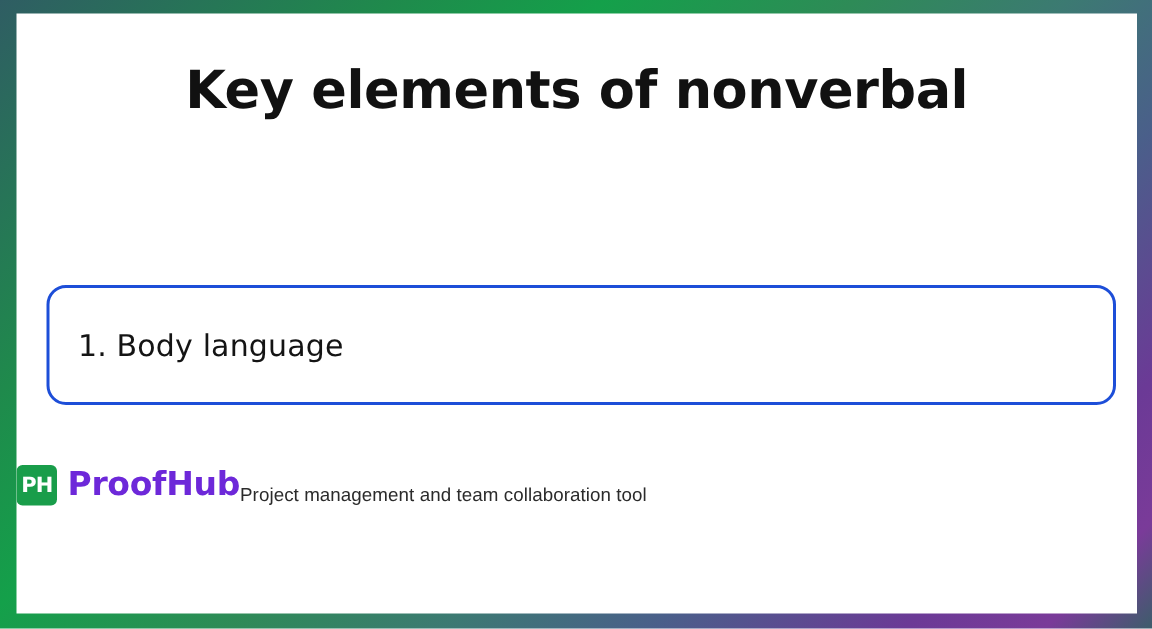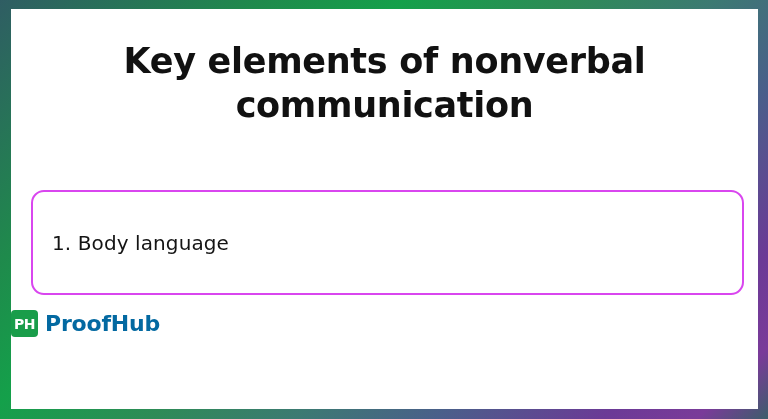--- a/index.html
+++ b/index.html
@@ -65,23 +65,23 @@
     position: absolute;
     left: 20px;
     right: 14px;
     top: 181px;
     display: flex;
     gap: 12px;
     align-items: stretch;
   }
   .element-box {
     flex: 1 1 0;
-    height: 105px;
+    height: 80px;
     box-sizing: border-box;
-    border: 2px solid #d946ef;
+    border: 2px solid #1d4ed8;
     border-radius: 13px;
     background: #ffffff;
     display: flex;
     align-items: center;
     padding-left: 19px;
   }
   .element-box .box-text {
     color: #141414;
     font-family: "DejaVu Sans", "Liberation Sans", sans-serif;
     font-size: 20px;
@@ -115,21 +115,21 @@
   }
   .brand-mark .mark-text {
     color: #ffffff;
     font-family: "DejaVu Sans", "Liberation Sans", sans-serif;
     font-weight: bold;
     font-size: 14px;
     letter-spacing: -0.6px;
     line-height: 1;
   }
   .brand-name {
-    color: #0369a1;
+    color: #6d28d9;
     font-family: "DejaVu Sans", "Liberation Sans", sans-serif;
     font-weight: bold;
     font-size: 22px;
     letter-spacing: -0.2px;
     line-height: 1;
   }
   .brand-tagline {
     margin-top: 13px;
     color: #2b2b2b;
     font-family: "Liberation Sans", "DejaVu Sans", sans-serif;
@@ -139,32 +139,32 @@
   }
 </style>
 </head>
 <body>
 
 <div class="card-frame">
   <div class="card-inner">
 
     <div class="title">
       <span>Key elements of nonverbal</span>
-      <span class="line2">communication</span>
     </div>
 
     <div class="boxes-row">
       <div class="element-box">
         <span class="box-text">1.  Body language</span>
       </div>
     </div>
 
     <div class="brand-block">
       <div class="brand-lockup">
         <span class="brand-mark">
           <span class="mark-text">PH</span>
         </span>
         <span class="brand-name">ProofHub</span>
       </div>
+      <div class="brand-tagline">Project management and team collaboration tool</div>
     </div>
 
   </div>
 </div>
 
 </body></html>

